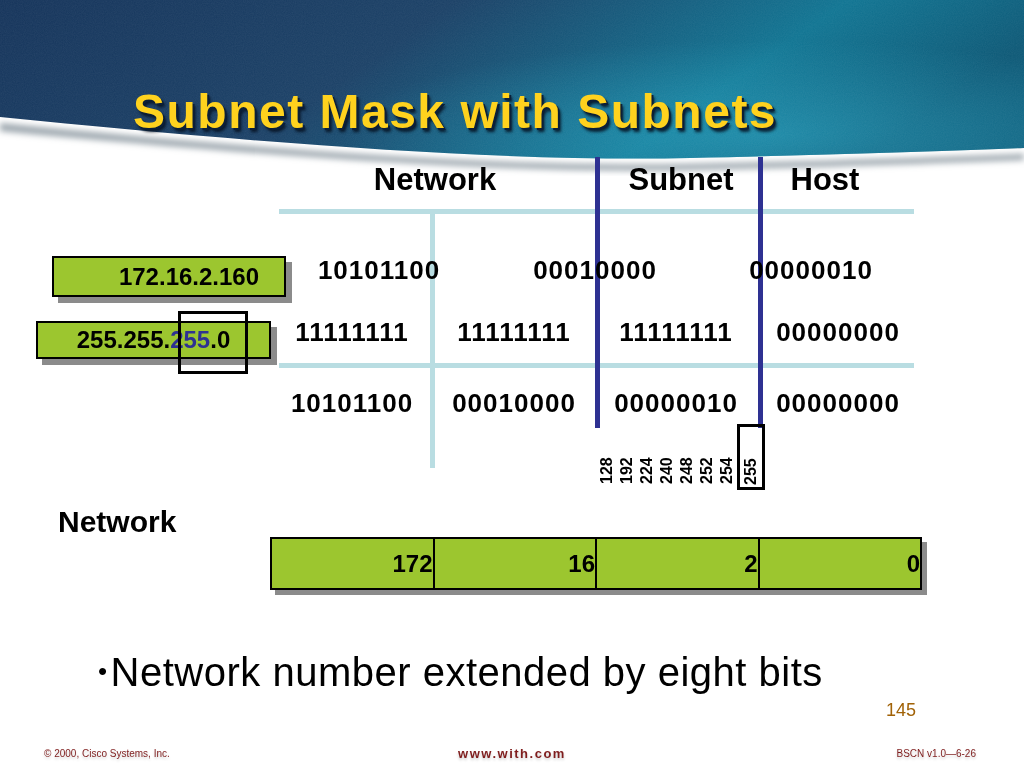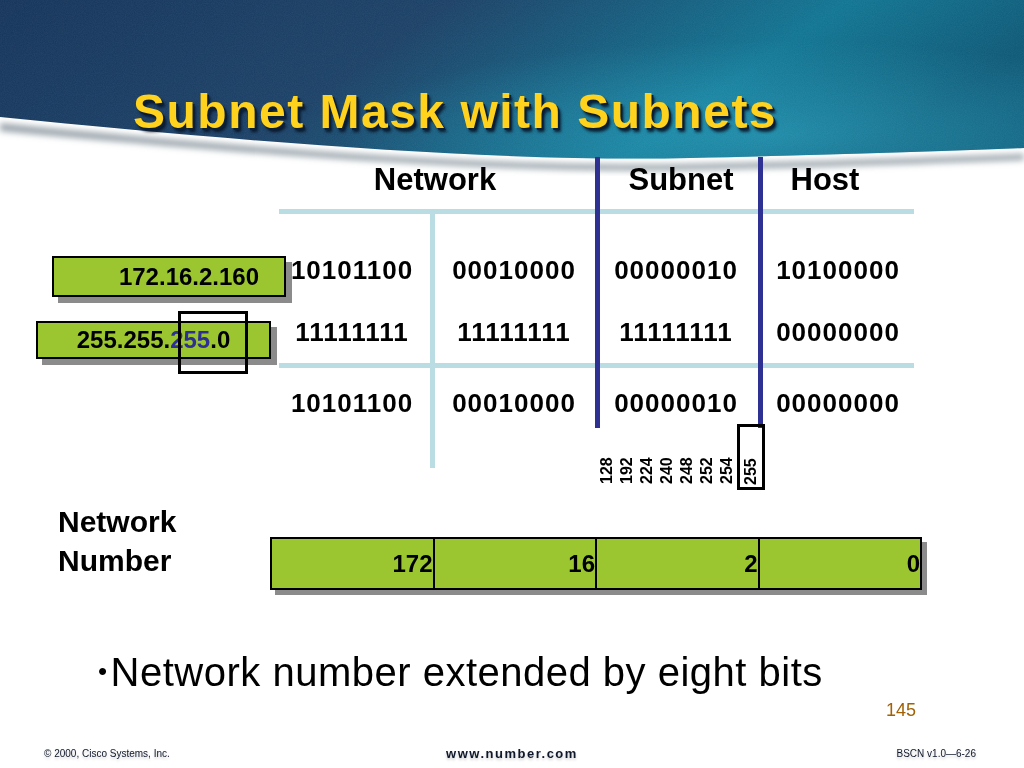--- a/index.html
+++ b/index.html
@@ -56,21 +56,21 @@
     position:absolute;left:270px;top:537px;width:648px;height:49px;
     background:#9cc62f;border:2px solid #000;box-shadow:5px 5px 0 0 #8b8b8b;
     display:flex;
   }
   .nn-bar .nn-cell{flex:1;text-align:right;font-size:24px;font-weight:bold;line-height:49px;color:#000;}
   .nn-bar .nn-cell + .nn-cell{border-left:2px solid #000;}
   
   .bullet-line{position:absolute;left:98px;top:650px;font-size:40px;font-weight:400;color:#000;letter-spacing:.5px;white-space:nowrap;}
   .bullet-dot{font-size:26px;vertical-align:6px;margin-right:3px;}
   .page-num{position:absolute;left:886px;top:700px;font-size:18px;color:#a16207;}
-  .footer{position:absolute;left:0;top:744px;width:1024px;height:24px;color:#0f172a;}
+  .footer{position:absolute;left:0;top:744px;width:1024px;height:24px;color:#7f1d1d;}
   .footer span{text-shadow:0 2px 3px rgba(0,0,0,.2);}
   .f-copy{position:absolute;left:44px;top:4px;font-size:10px;}
   .f-url{position:absolute;left:0;width:1024px;text-align:center;top:2px;font-size:13px;font-weight:bold;letter-spacing:1.5px;}
   .f-doc{position:absolute;right:48px;top:4px;font-size:10px;}
 </style>
 </head>
 <body>
 
 <div class="slide">
 
@@ -114,21 +114,20 @@
   <div class="hline hline1"></div>
   <div class="hline hline2"></div>
   <div class="vline vlight"></div>
   <div class="vline vnavy1"></div>
   <div class="vline vnavy2"></div>
 
   <div class="bin-row row1">
     <div class="cell">10101100</div>
     <div class="cell">00010000</div>
     <div class="cell">00000010</div>
-    <div class="cell">10100000</div>
   </div>
   <div class="bin-row row2">
     <div class="cell">11111111</div>
     <div class="cell">11111111</div>
     <div class="cell blue">11111111</div>
     <div class="cell">00000000</div>
   </div>
   <div class="bin-row row3">
     <div class="cell">10101100</div>
     <div class="cell">00010000</div>
@@ -148,32 +147,31 @@
     <div class="rot">248</div>
     <div class="rot">252</div>
     <div class="rot">254</div>
     <div class="boxed-wrap">
       <div class="rot blue">255</div>
     </div>
   </div>
 
   <div class="nn-label">
     <div>Network</div>
-    <div>Number</div>
   </div>
   <div class="nn-bar">
     <div class="nn-cell">172</div>
     <div class="nn-cell">16</div>
     <div class="nn-cell">2</div>
     <div class="nn-cell">0</div>
   </div>
 
   <div class="bullet-line"><span class="bullet-dot">•</span><span>Network number extended by eight bits</span></div>
 
   <div class="page-num">145</div>
 
   <div class="footer">
     <span class="f-copy">© 2000, Cisco Systems, Inc.</span>
-    <span class="f-url">www.number.com</span>
+    <span class="f-url">www.with.com</span>
     <span class="f-doc">BSCN v1.0—6-26</span>
   </div>
 
 </div>
 
 </body></html>

